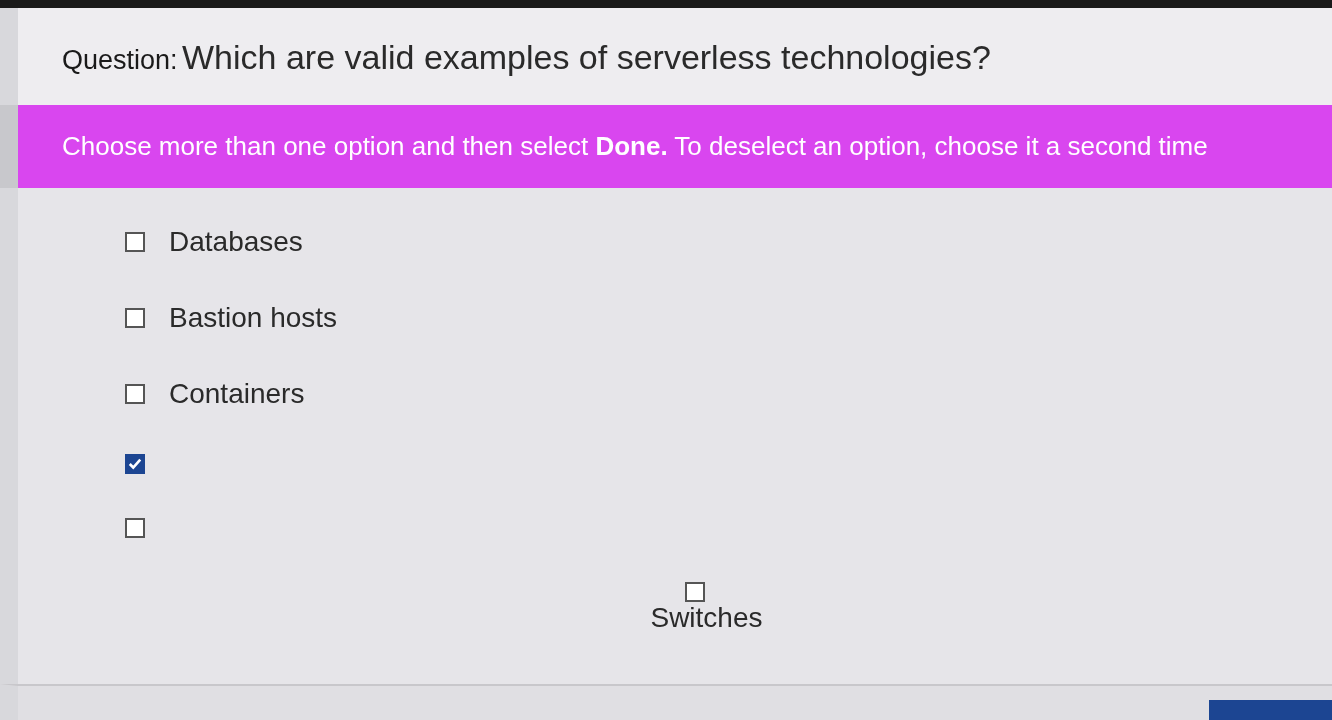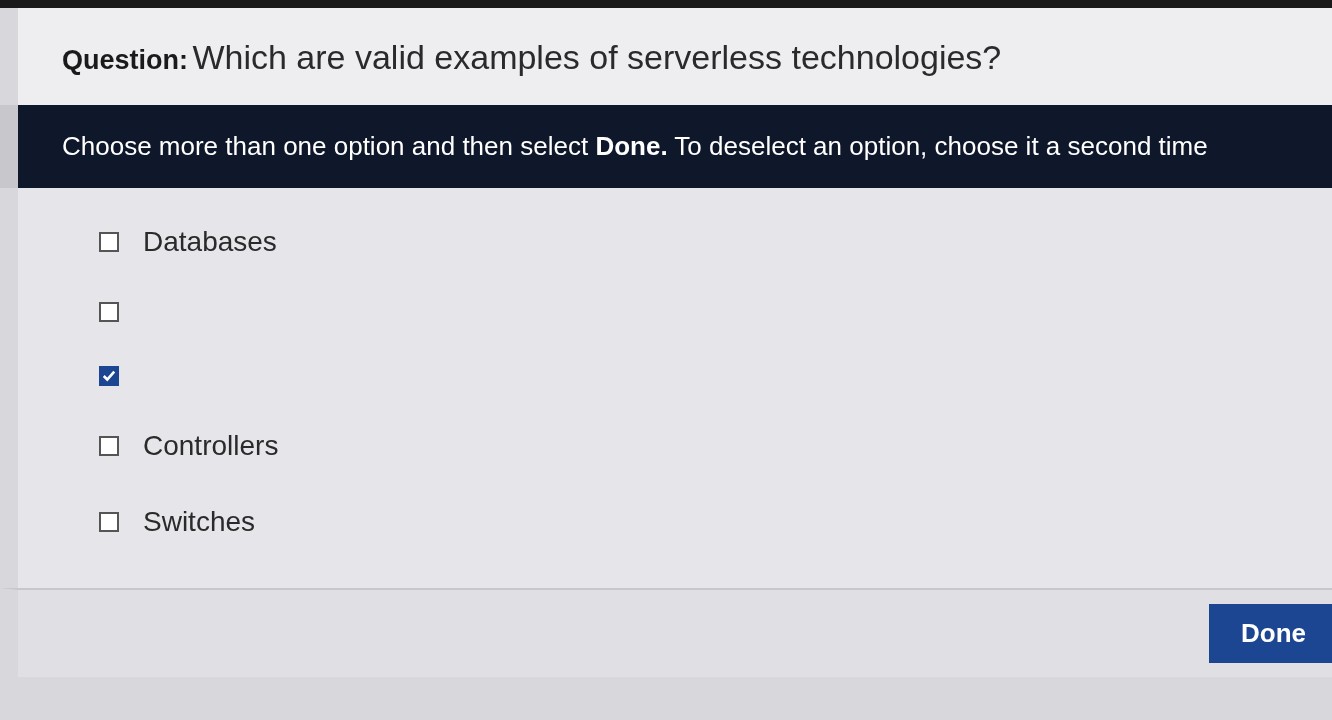--- a/index.html
+++ b/index.html
@@ -17,43 +17,43 @@
     .top-bar {
       background: #1a1a1a;
       height: 8px;
     }
     .question-header {
       background: #eeedf0;
       padding: 30px 44px 28px 44px;
       border-left: 18px solid #d8d8dc;
     }
     .question-header .label {
-      font-weight: bold;
+      font-weight: normal;
       font-size: 27px;
       color: #1a1a1a;
     }
     .question-header .text {
       font-size: 34px;
       color: #2a2a2a;
     }
     .instruction-bar {
-      background: #0f172a;
+      background: #d946ef;
       color: #ffffff;
       padding: 26px 32px 26px 44px;
       font-size: 26px;
       border-left: 18px solid #c8c8cc;
       white-space: nowrap;
       overflow: hidden;
     }
     .instruction-bar .bold {
       font-weight: bold;
     }
     .options-container {
       background: #e6e5e9;
-      padding: 38px 44px 30px 81px;
+      padding: 38px 44px 30px 107px;
       border-left: 18px solid #d8d8dc;
     }
     .option {
       display: flex;
       align-items: center;
       margin-bottom: 44px;
     }
     .checkbox {
       width: 20px;
       height: 20px;
@@ -118,35 +118,41 @@
   <div class="option">
     <span class="checkbox">
       
     </span>
     <span class="option-label">Databases</span>
   </div>
   <div class="option">
     <span class="checkbox">
       
     </span>
+    <span class="option-label">Bastion hosts</span>
+  </div>
+  <div class="option">
+    <span class="checkbox">
+      
+    </span>
+    <span class="option-label">Containers</span>
   </div>
   <div class="option">
     <span class="checkbox checked">
       <svg viewBox="0 0 16 16">
           <path d="M2 8 L6 12 L14 3" stroke="#fff" stroke-width="3" fill="none"></path>
         </svg>
     </span>
   </div>
   <div class="option">
     <span class="checkbox">
       
     </span>
-    <span class="option-label">Controllers</span>
   </div>
-  <div class="option" style="margin-bottom:20px;">
+  <div class="option" style="margin-bottom:20px;flex-direction:column;">
     <span class="checkbox">
       
     </span>
     <span class="option-label">Switches</span>
   </div>
 </div>
 
 <div class="footer">
   <button class="done-button">Done</button>
 </div>

